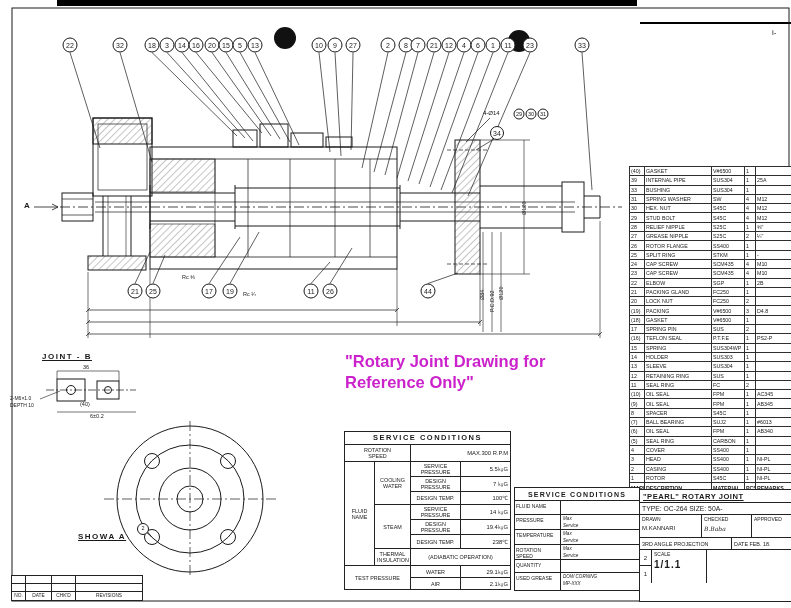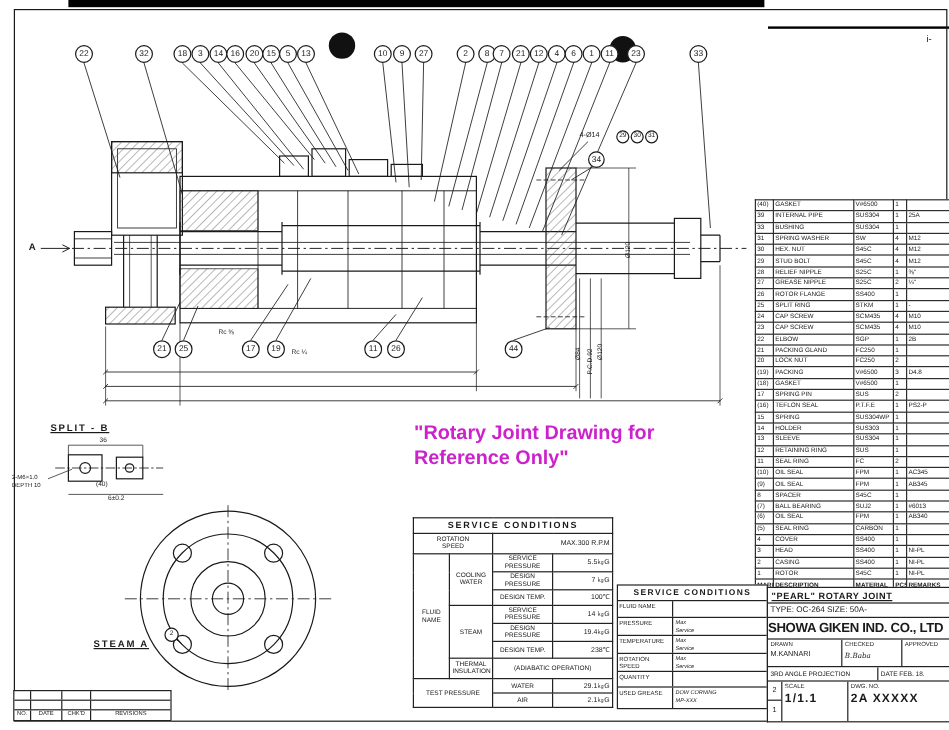--- a/index.html
+++ b/index.html
@@ -259,22 +259,22 @@
   </div>
 
 <div class="dlabel" style="left:24px;top:201px;font-size:8px;font-weight:bold;">A</div>
 <div class="dlabel" style="left:182px;top:274px;font-size:5.5px;">Rc ⅜</div>
 <div class="dlabel" style="left:243px;top:291px;font-size:5.5px;">Rc ¼</div>
 <div class="dlabel" style="left:483px;top:110px;">4-Ø14</div>
 <div class="dlabel rot" style="left:479px;top:300px;">Ø84</div>
 <div class="dlabel rot" style="left:489px;top:312px;">P.C.D.92</div>
 <div class="dlabel rot" style="left:498px;top:300px;">Ø120</div>
 <div class="dlabel rot" style="left:521px;top:215px;">Ø120</div>
-<div class="dlabel viewtitle" style="left:42px;top:352px;">SPLIT - B</div>
-<div class="dlabel viewtitle" style="left:78px;top:532px;">STEAM A</div>
+<div class="dlabel viewtitle" style="left:42px;top:352px;">JOINT - B</div>
+<div class="dlabel viewtitle" style="left:78px;top:532px;">SHOWA A</div>
 <div class="dlabel" style="left:83px;top:364px;font-size:5.5px;">36</div>
 <div class="dlabel" style="left:80px;top:401px;font-size:5.5px;">(40)</div>
 <div class="dlabel" style="left:90px;top:413px;font-size:5.5px;">6±0.2</div>
 <div class="dlabel" style="left:10px;top:395px;font-size:5px;">2-M6×1.0</div>
 <div class="dlabel" style="left:10px;top:402px;font-size:5px;">DEPTH 10</div>
 
 <div id="overlay-note" style="color: rgb(204, 34, 204);">
   <div>"Rotary Joint Drawing for</div>
   <div>Reference Only"</div>
 </div>
@@ -622,21 +622,20 @@
       <div class="r" style="height: 17px;">
         <div class="l">USED GREASE</div>
         <div class="v">DOW CORNING<br>MP-XXX</div>
       </div>
     </div>
 </div>
 
 <div id="title-block">
   <div class="row tb-name">"PEARL" ROTARY JOINT</div>
   <div class="row tb-type">TYPE: OC-264   SIZE: 50A-</div>
-  <div class="row tb-co">SHOWA GIKEN IND. CO., LTD</div>
   <div class="row tb-sign">
     <div style="width:62px">
       <span class="lab">DRAWN</span>
       <span class="val">M.KANNARI</span>
     </div>
     <div style="width:50px">
       <span class="lab">CHECKED</span>
       <span class="val sig">B.Baba</span>
     </div>
     <div style="flex:1;border-right:none">
@@ -650,24 +649,20 @@
   </div>
   <div class="row tb-last">
     <div class="revcol">
       <div>2</div>
       <div>1</div>
     </div>
     <div class="scale">
       <span class="lab">SCALE</span>
       <span class="big">1/1.1</span>
     </div>
-    <div class="dwg">
-      <span class="lab">DWG. NO.</span>
-      <span class="big">2A XXXXX</span>
-    </div>
   </div>
 </div>
 
 <div id="rev-strip">
     <div class="rrow">
       <div class="c rc0"></div>
       <div class="c rc1"></div>
       <div class="c rc2"></div>
       <div class="c rc3"></div>
     </div>

